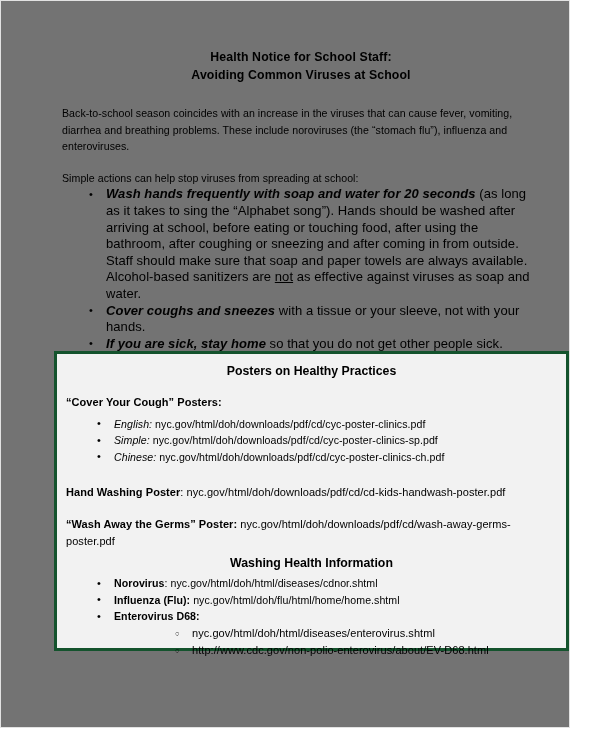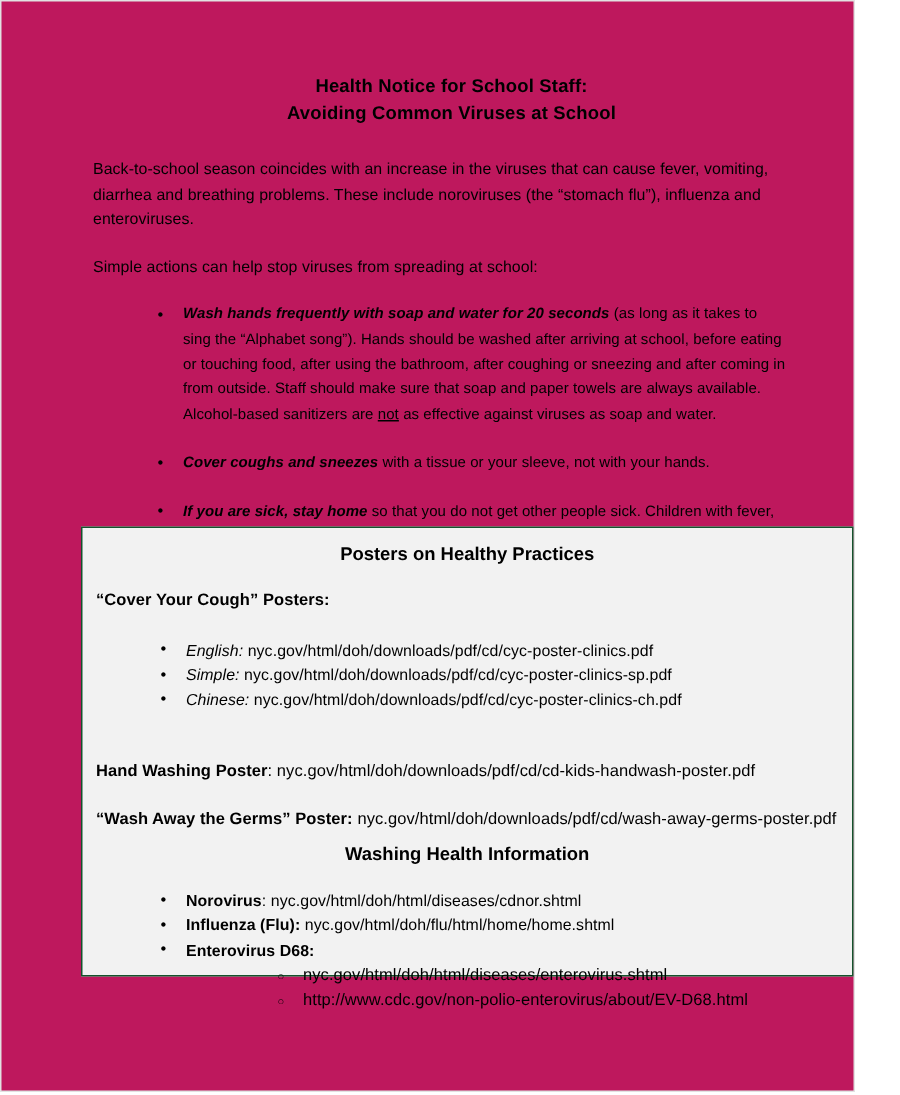--- a/index.html
+++ b/index.html
@@ -12,21 +12,21 @@
     height: 730px;
     font-family: "Liberation Sans", sans-serif;
     color: #000000;
     overflow: hidden;
   }
   #page {
     position: relative;
     width: 570px;
     height: 728px;
     border: 1px solid #e2e2e2;
-    background: #be185d;
+    background: #737373;
     box-sizing: border-box;
   }
   #content {
     position: absolute;
     left: 61px;
     top: 0;
     width: 478px;
   }
 
   
@@ -54,23 +54,23 @@
 
   
   ul.disc {
     list-style: none;
     margin: 0;
     padding: 0;
   }
   ul.disc > li {
     position: relative;
     padding-left: 44px;
-    font-size: 10px;
-    line-height: 16.6px;
-    margin: 16px;
+    font-size: 13px;
+    line-height: 16.6px;
+    margin: 0;
     letter-spacing: 0.005em;
   }
   ul.disc > li::before {
     content: "\2022";
     position: absolute;
     left: 27px;
     top: -0.5px;
     font-size: 11px;
     line-height: 16.6px;
   }
@@ -81,21 +81,21 @@
   u.und  { text-decoration: underline; }
 
   
   #panel {
     position: absolute;
     left: 53px;
     top: 350px;
     width: 515px;
     height: 300px;
     background: #f2f2f2;
-    border: 1px solid #14532d;
+    border: 3px solid #14532d;
     box-sizing: border-box;
   }
   #panel-inner {
     position: relative;
     width: 100%;
     height: 100%;
   }
   .panel-heading {
     text-align: center;
     font-weight: bold;
@@ -117,21 +117,21 @@
     font-weight: bold;
     letter-spacing: 0.005em;
   }
   p.sub-head .normal { font-weight: normal; }
   .sh-1 { padding-top: 15px; }
   .sh-2 { padding-top: 15px; }
   .sh-3 { padding-top: 15px; }
 
   ul.panel-list {
     list-style: none;
-    margin: 16px;
+    margin: 4px;
     padding: 0;
   }
   ul.panel-list > li {
     position: relative;
     padding-left: 44px;
     font-size: 10.6px;
     line-height: 16.6px;
     letter-spacing: 0.005em;
   }
   ul.panel-list > li::before {

